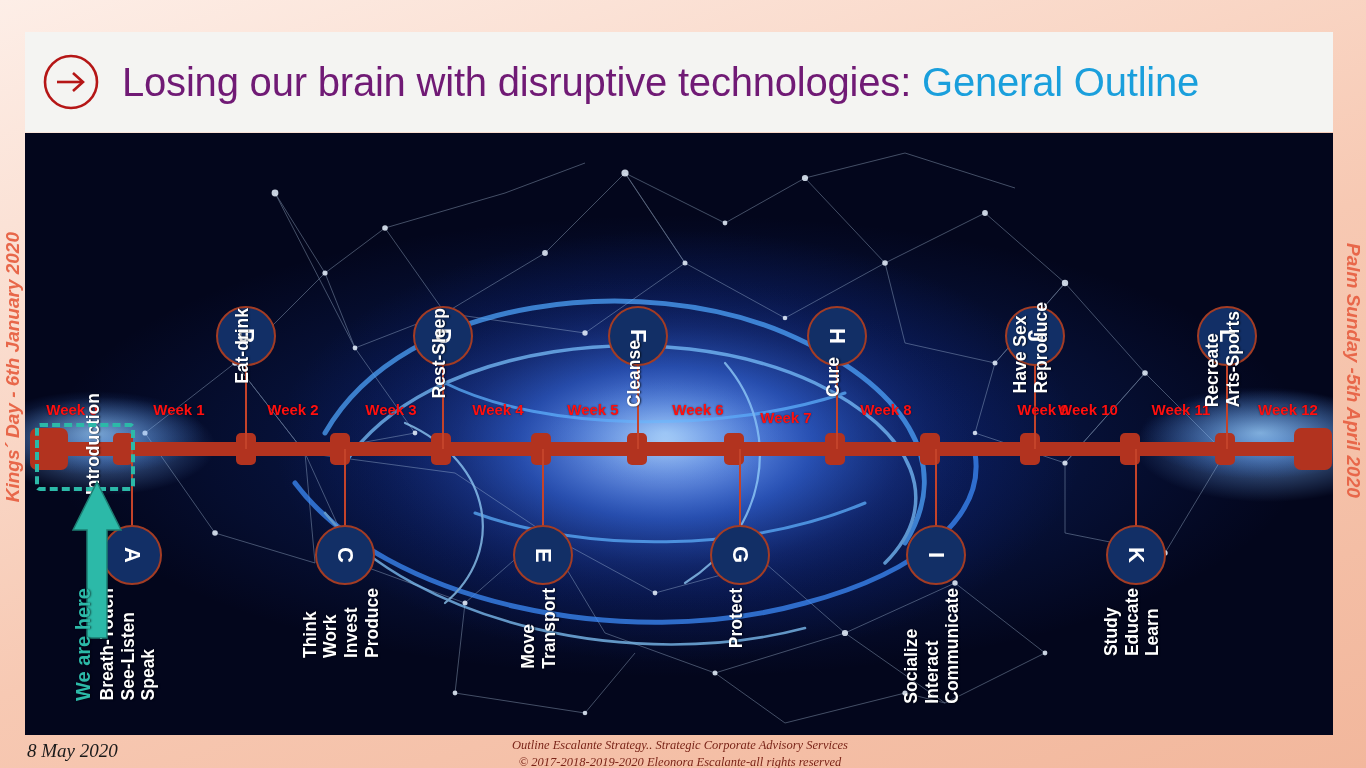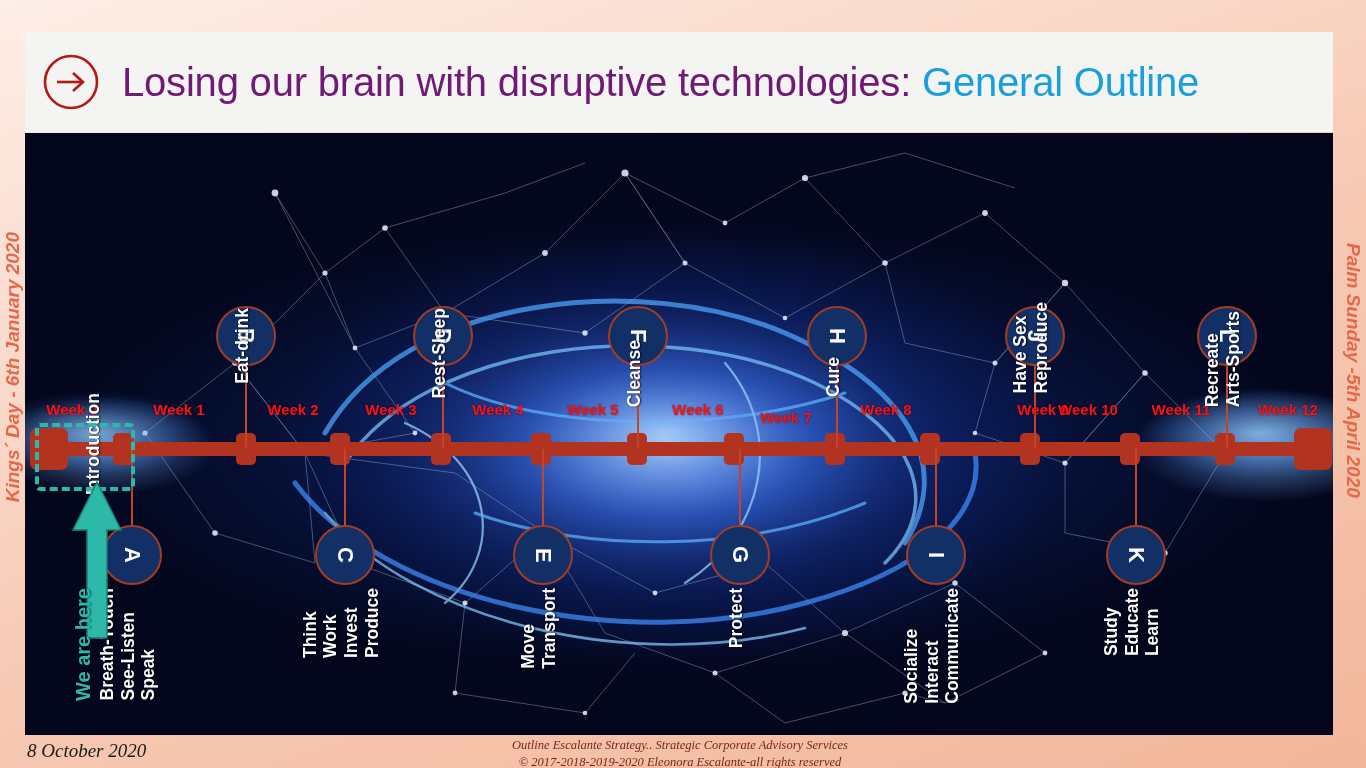--- a/index.html
+++ b/index.html
@@ -387,19 +387,19 @@
     <div class="vlabel top" id="intro-label" style="left: 58px; top: 260px;">Introduction</div>
 
     <div id="here-box"></div>
     <svg id="here-arrow" viewBox="0 0 54 165">
       <polygon points="27,4 51,52 37,52 37,160 17,160 17,52 3,52" fill="#2cb9a8" stroke="#1d7d72" stroke-width="1.5"></polygon>
     </svg>
     <div id="here-text">We are here</div>
 
   </div>
 
-  <div id="footer-date">8 October 2020</div>
+  <div id="footer-date">8 May 2020</div>
   <div id="footer-credit">
     <div>Outline Escalante Strategy.. Strategic Corporate Advisory Services</div>
     <div>© 2017-2018-2019-2020  Eleonora Escalante-all rights reserved</div>
   </div>
 
 </div>
 
 </body></html>

